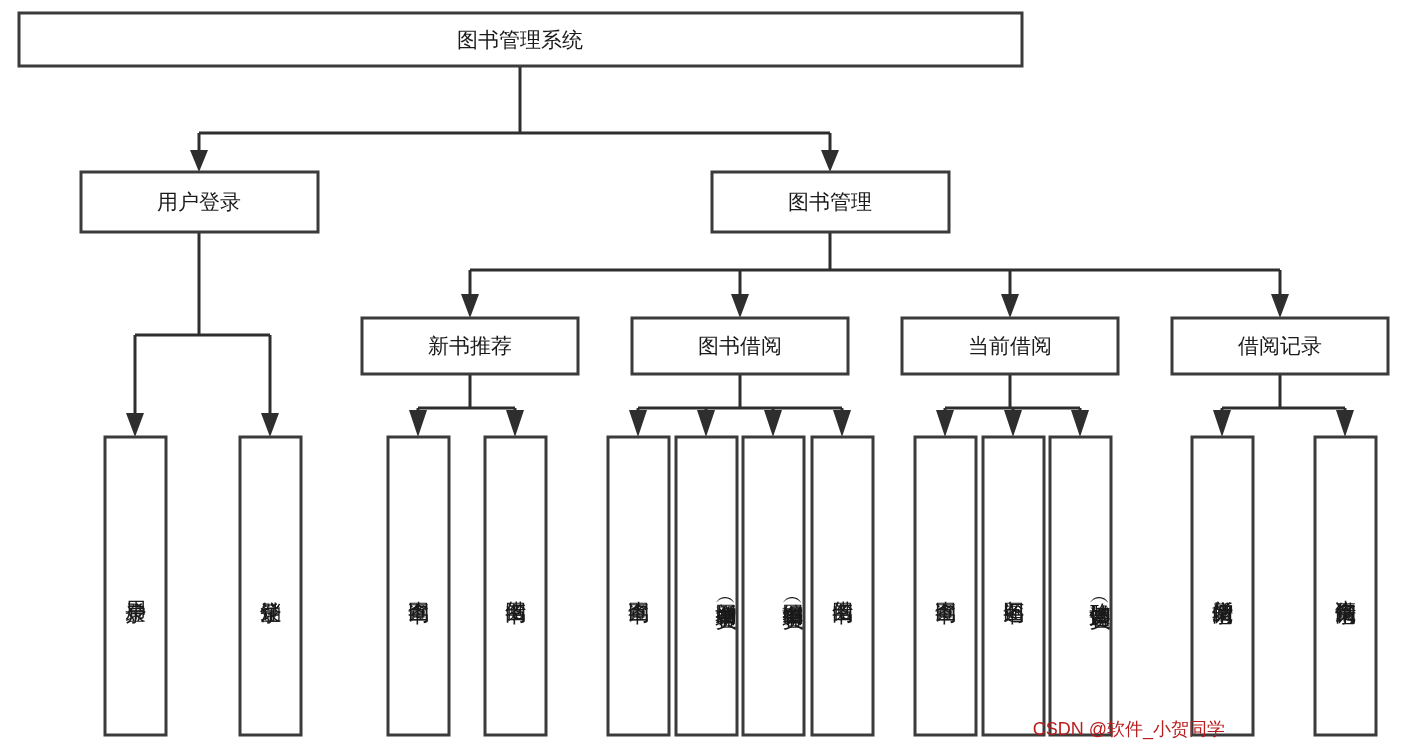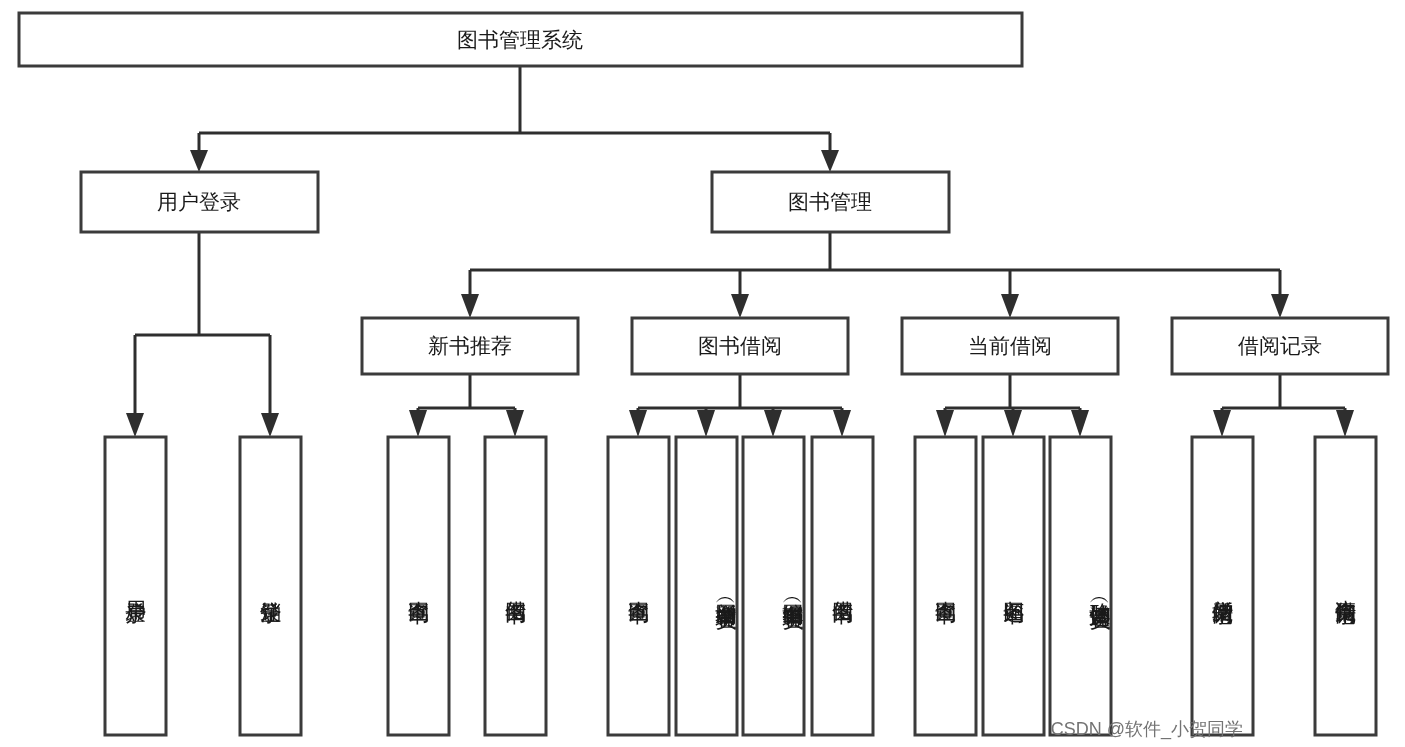--- a/index.html
+++ b/index.html
@@ -11,21 +11,20 @@
     width: 1405px;
     height: 747px;
     font-family: "Liberation Sans", "DejaVu Sans", sans-serif;
     overflow: hidden;
   }
   #diagram-root {
     position: relative;
     width: 1239px;
     height: 747px;
     background: #ffffff;
-    padding-left: 18px;
   }
   svg.diagram-canvas {
     position: absolute;
     left: 0;
     top: 0;
     width: 1405px;
     height: 747px;
   }
   .node-box {
     fill: #ffffff;
@@ -61,21 +60,21 @@
     text-align: center;
     white-space: nowrap;
     pointer-events: none;
   }
   .watermark {
     position: absolute;
     right: 14px;
     bottom: 6px;
     font-family: "Liberation Sans", "DejaVu Sans", sans-serif;
     font-size: 18px;
-    color: #737373;
+    color: #b91c1c;
     white-space: nowrap;
   }
 </style>
 </head>
 <body>
 
 <div id="diagram-root">
 
   <svg class="diagram-canvas" viewBox="0 0 1405 747" xmlns="http://www.w3.org/2000/svg">
 

